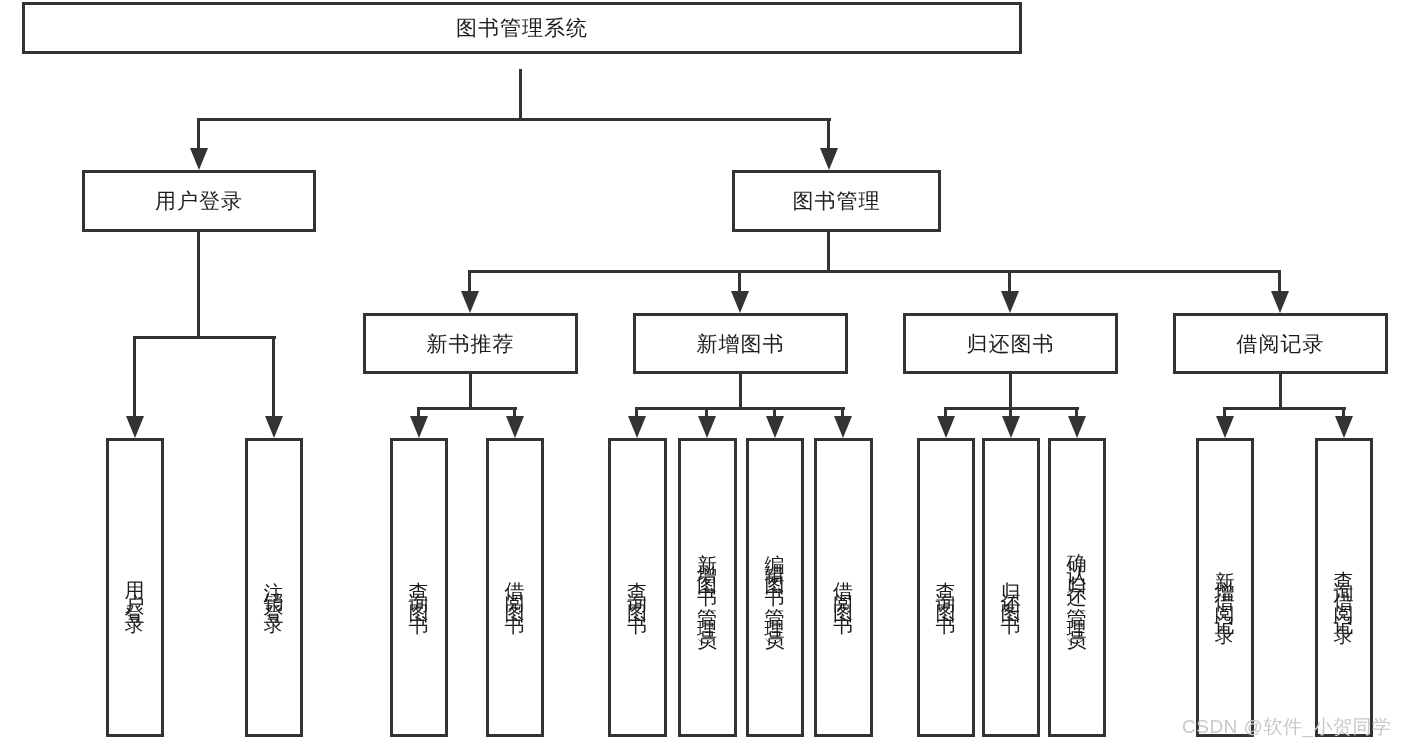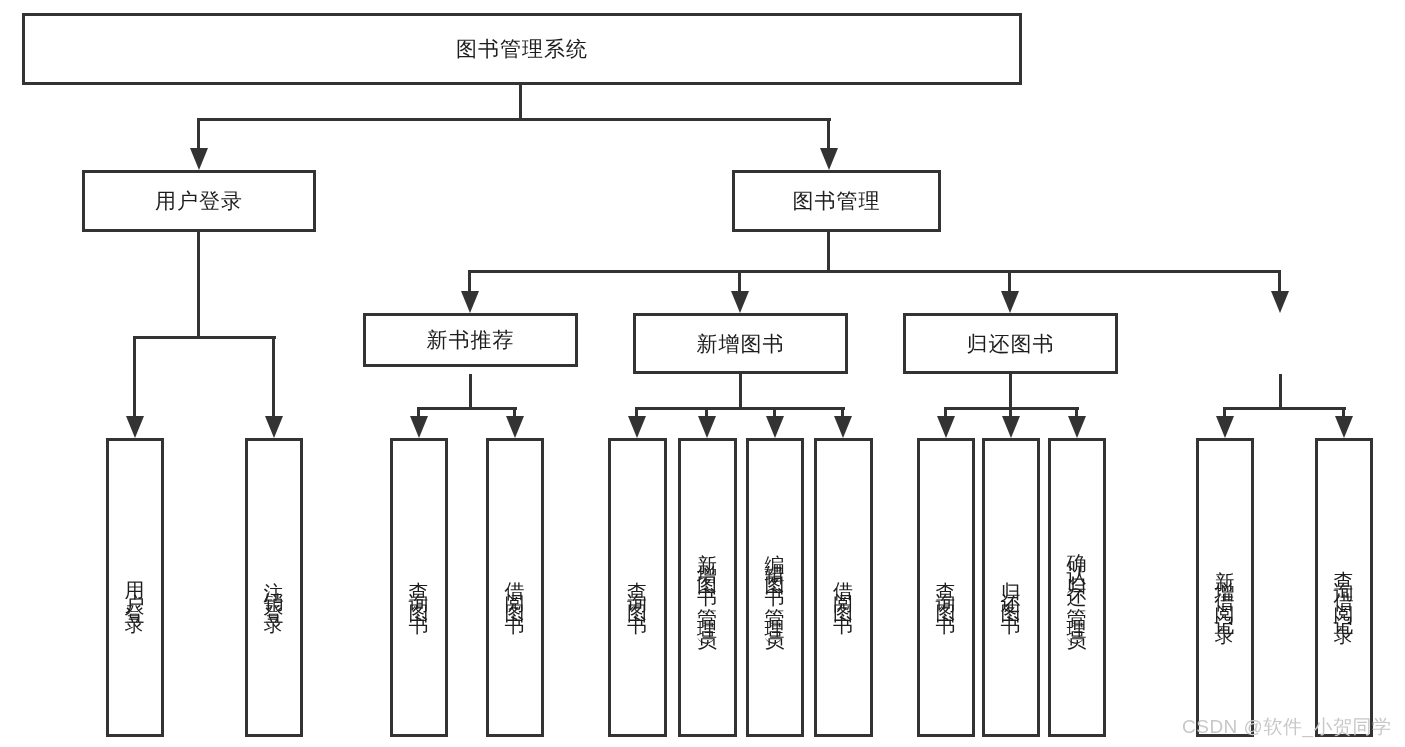--- a/index.html
+++ b/index.html
@@ -49,39 +49,42 @@
     color:var(--watermark);
     white-space:nowrap;
     z-index:5;
   }
 </style>
 </head>
 <body>
 
 <div class="canvas">
 
-  <div class="box hbox" style="left:22px;top:13px;width:1000px;height:72px">
+  <div class="box hbox" style="left:22px;top:2px;width:1000px;height:52px">
     <span>图书管理系统</span>
   </div>
 
   <div class="box hbox" style="left:82px;top:170px;width:234px;height:62px">
     <span>用户登录</span>
   </div>
   <div class="box hbox" style="left:732px;top:170px;width:209px;height:62px">
     <span>图书管理</span>
   </div>
 
-  <div class="box hbox" style="left:363px;top:313px;width:215px;height:54px">
+  <div class="box hbox" style="left:363px;top:313px;width:215px;height:61px">
     <span>新书推荐</span>
   </div>
   <div class="box hbox" style="left:633px;top:313px;width:215px;height:61px">
     <span>新增图书</span>
   </div>
   <div class="box hbox" style="left:903px;top:313px;width:215px;height:61px">
     <span>归还图书</span>
+  </div>
+  <div class="box hbox" style="left:1173px;top:313px;width:215px;height:61px">
+    <span>借阅记录</span>
   </div>
 
   <div class="box vbox" style="left:106px;top:438px;width:58px;height:299px">
     <span>用户登录</span>
   </div>
   <div class="box vbox" style="left:245px;top:438px;width:58px;height:299px">
     <span>注销登录</span>
   </div>
 
   <div class="box vbox" style="left:390px;top:438px;width:58px;height:299px">

